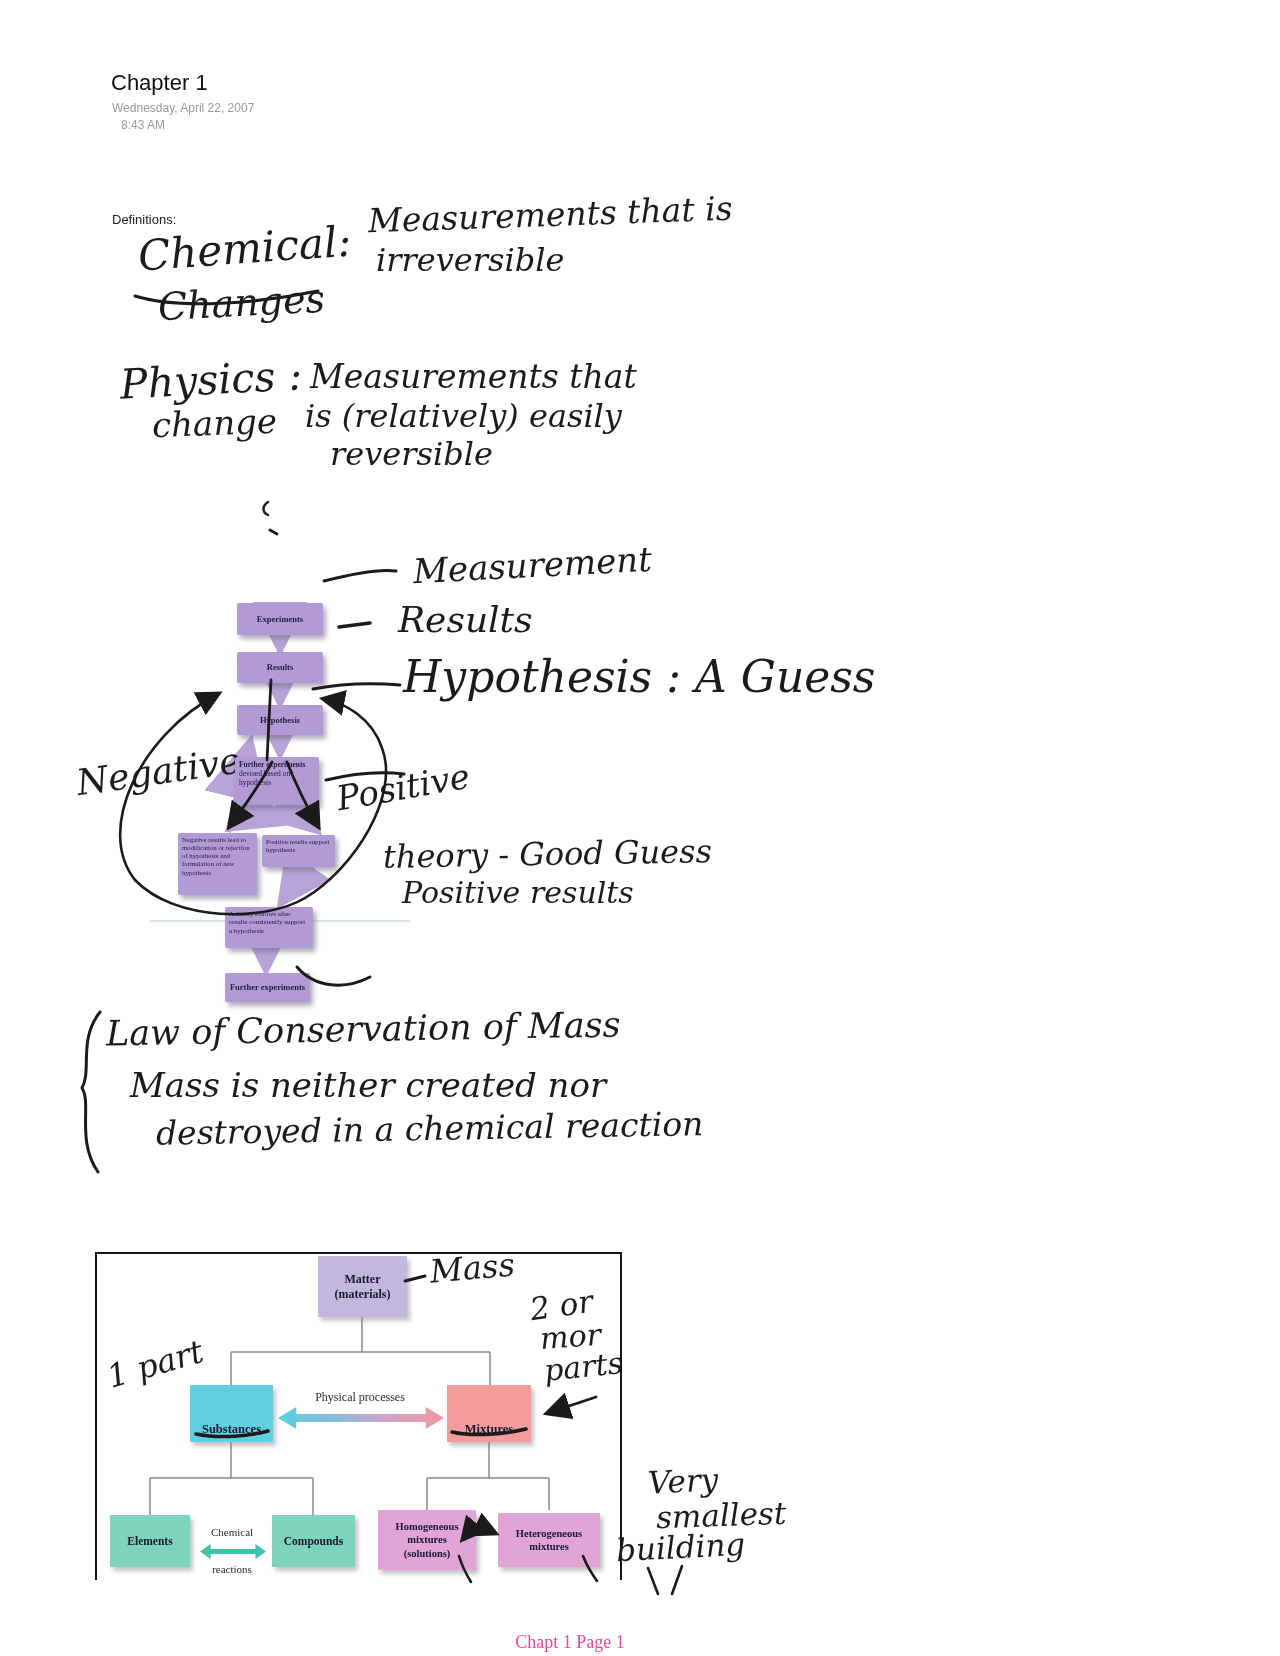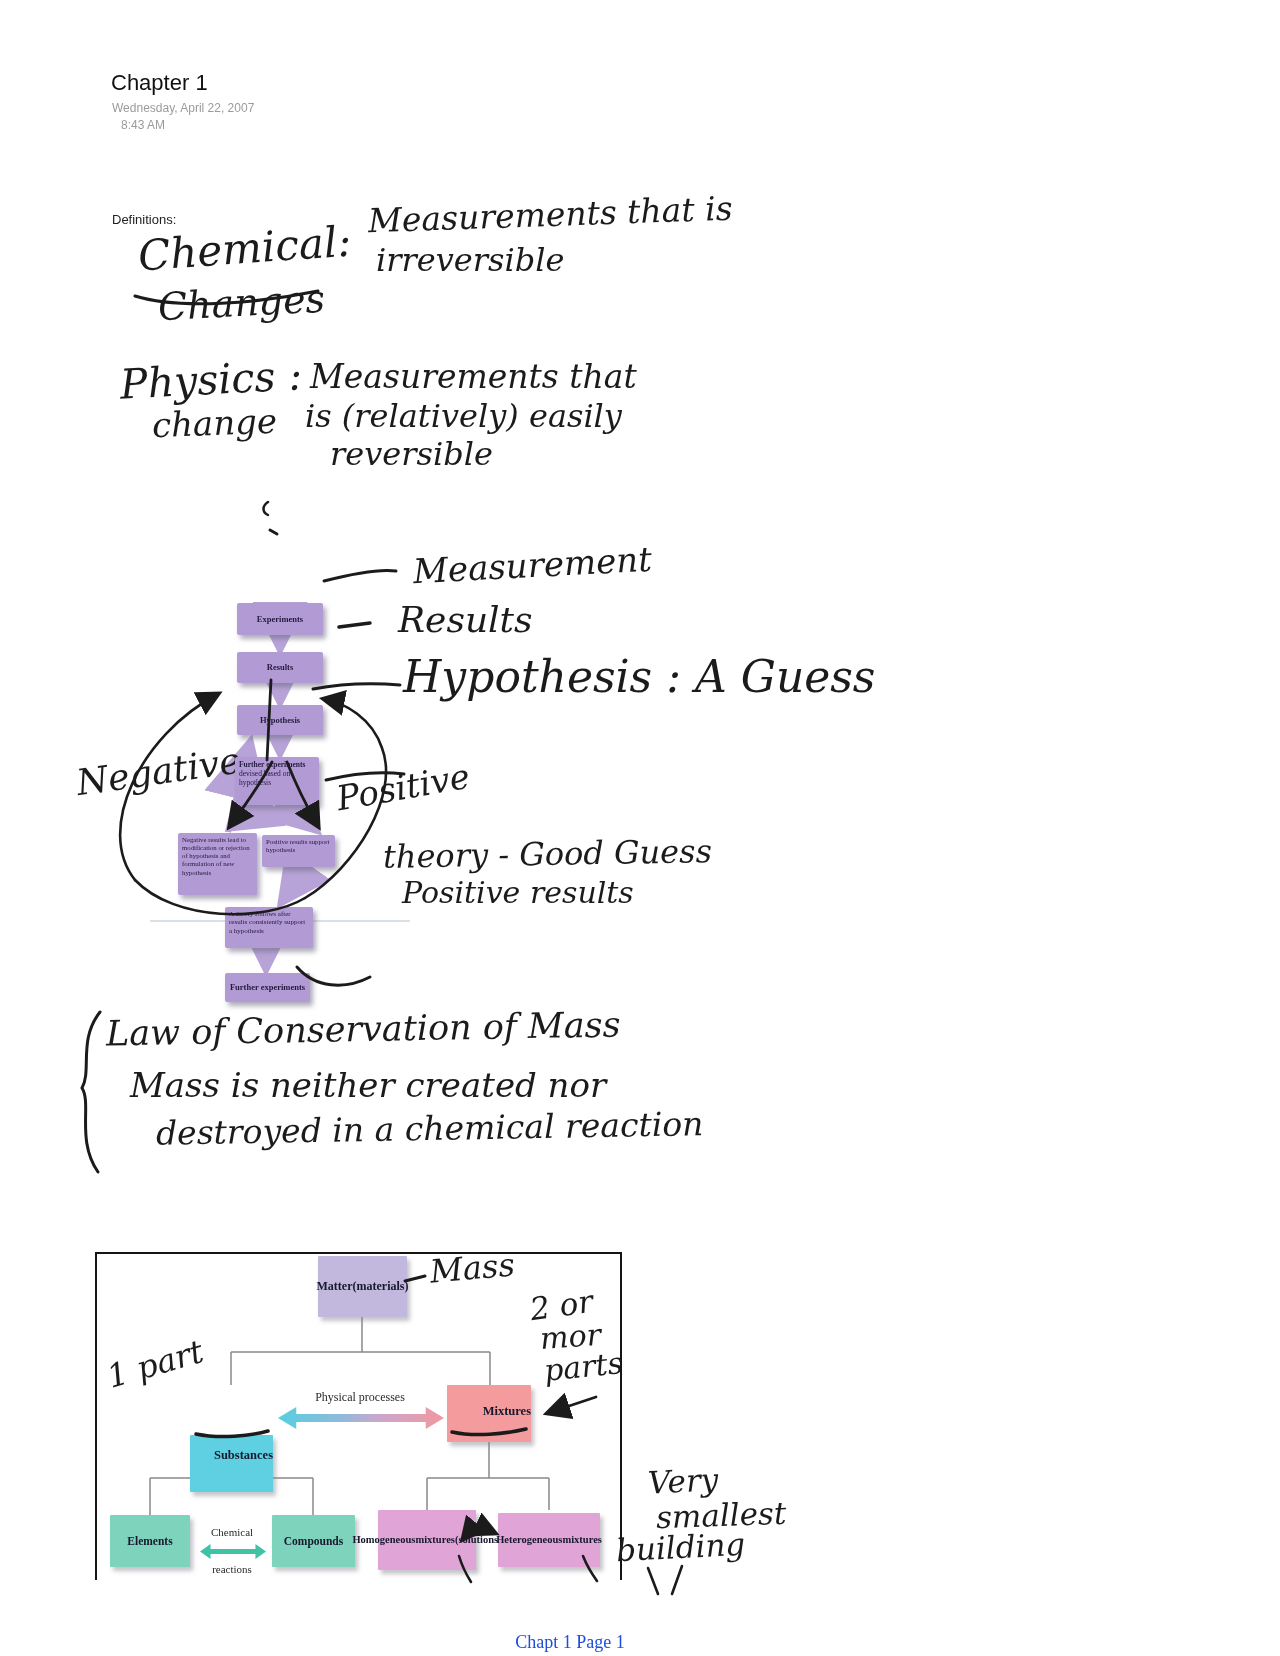--- a/index.html
+++ b/index.html
@@ -15,29 +15,29 @@
   
   .fbox{position:absolute;background:#b29bd4;border-radius:2px;color:#241a3e;
         box-shadow:3px 4px 5px rgba(110,105,130,.55);
         font-family:"Liberation Serif",serif;line-height:1.2;}
   .fbox .cc{display:flex;width:100%;height:100%;align-items:center;justify-content:center;
         text-align:center;font-weight:bold;}
   .fbox .ml{display:block;padding:3px 4px;}
   
   .dbox{position:absolute;border-radius:1px;box-shadow:3px 4px 4px rgba(140,140,150,.5);
         font-family:"Liberation Serif",serif;color:#17172e;font-weight:bold;
-        display:flex;align-items:center;justify-content:center;
+        display:flex;flex-direction:column;align-items:center;justify-content:center;
         text-align:center;line-height:1.25;}
   .serif-label{position:absolute;font-family:"Liberation Serif",serif;color:#2a2a2a;}
   .grad-arrow{position:absolute;background:linear-gradient(90deg,#56cfe2 0%,#8fbada 38%,#cda6cc 62%,#f0989e 100%);
         clip-path:polygon(0 50%,11% 0,11% 32%,89% 32%,89% 0,100% 50%,89% 100%,89% 68%,11% 68%,11% 100%);}
   .teal-arrow{position:absolute;background:#3fc2a6;
         clip-path:polygon(0 50%,16% 0,16% 34%,84% 34%,84% 0,100% 50%,84% 100%,84% 66%,16% 66%,16% 100%);}
   .outerbox{position:absolute;border:2px solid #151515;border-bottom:none;}
-  .footer{position:absolute;font-family:"Liberation Serif",serif;font-size:18px;color:#1d4ed8;
+  .footer{position:absolute;font-family:"Liberation Serif",serif;font-size:18px;color:#ec4899;
         text-align:center;}
 </style>
 </head>
 <body>
 
 <div class="page">
 
   <div class="abs title" style="left:111px;top:70px;">Chapter 1</div>
   <div class="abs meta" style="left:112px;top:101px;">Wednesday, April 22, 2007</div>
   <div class="abs meta" style="left:121px;top:118px;">8:43 AM</div>
@@ -132,21 +132,21 @@
 
   <div class="dbox" style="left:318px;top:1256px;width:89px;height:61px;background:#c2b8dd;font-size:12px;">
     <span>Matter</span>
     <span>(materials)</span>
   </div>
   <div class="hw" style="left:430px;top:1252px;font-size:32px;transform:rotate(-5deg);">Mass</div>
 
   <div class="serif-label" style="left:300px;top:1390px;width:120px;text-align:center;font-size:12px;">Physical processes</div>
   <div class="grad-arrow" style="left:278px;top:1407px;width:166px;height:22px;"></div>
 
-  <div class="dbox" style="left:190px;top:1435px;width:83px;height:57px;background:#5fd0e2;font-size:12.5px;justify-content:flex-end;padding-bottom:16px;box-sizing:border-box;">
+  <div class="dbox" style="left:190px;top:1385px;width:83px;height:57px;background:#5fd0e2;font-size:12.5px;justify-content:flex-end;padding-bottom:4px;box-sizing:border-box;">
     <span>Substances</span>
   </div>
   <div class="dbox" style="left:447px;top:1385px;width:84px;height:57px;background:#f49b9e;font-size:12.5px;justify-content:flex-end;padding-bottom:4px;box-sizing:border-box;">
     <span>Mixtures</span>
   </div>
 
   <div class="hw" style="left:106px;top:1348px;font-size:32px;transform:rotate(-16deg);">1 part</div>
   <div class="hw" style="left:530px;top:1290px;font-size:31px;transform:rotate(-8deg);">2 or</div>
   <div class="hw" style="left:540px;top:1322px;font-size:30px;transform:rotate(-4deg);">mor</div>
   <div class="hw" style="left:544px;top:1352px;font-size:30px;transform:rotate(-6deg);">parts</div>

